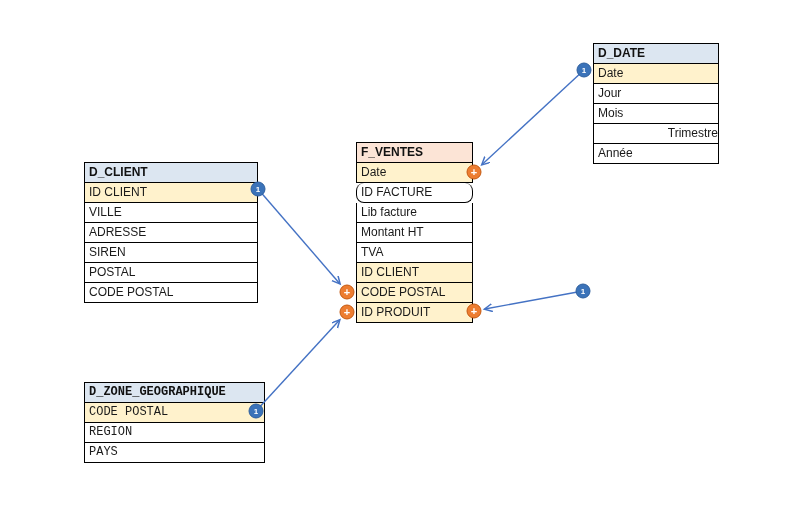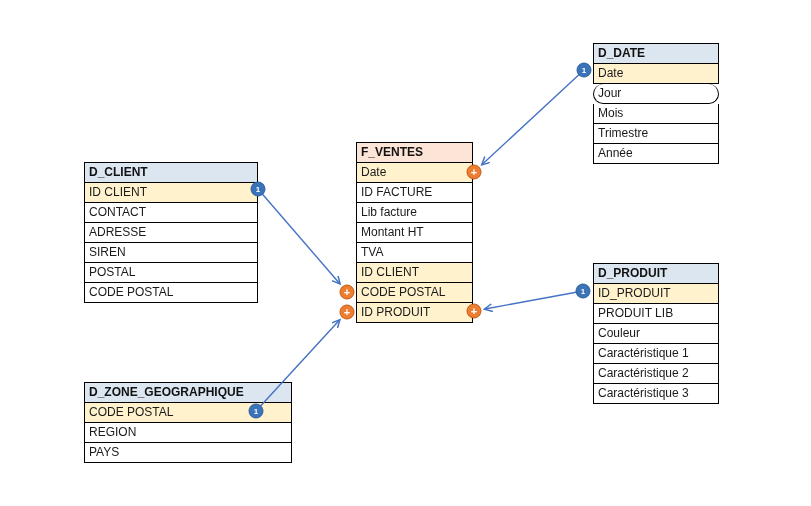--- a/index.html
+++ b/index.html
@@ -70,55 +70,46 @@
       </marker>
     </defs>
   <line x1="584" y1="70" x2="482.06594972522043" y2="164.52066480025016" stroke="#4472C4" stroke-width="1.4" marker-end="url(#arrow)"></line>
       <line x1="258" y1="189" x2="339.8080777758705" y2="283.6767641675805" stroke="#4472C4" stroke-width="1.4" marker-end="url(#arrow)"></line>
       <line x1="256" y1="411" x2="339.5559232007003" y2="320.09850113330407" stroke="#4472C4" stroke-width="1.4" marker-end="url(#arrow)"></line>
       <line x1="583" y1="291" x2="484.8193785798447" y2="309.0147929211294" stroke="#4472C4" stroke-width="1.4" marker-end="url(#arrow)"></line>
     </svg>
 <div class="er-table" style="left: 593px; top: 43px; width: 126px;">
       <div class="er-row er-header" style="background: rgb(220, 230, 241);">D_DATE</div>
       <div class="er-row" style="background: rgb(255, 242, 204);">Date</div>
-      <div class="er-row" style="background: rgb(255, 255, 255); border-radius: 10px;">Jour</div>
+      <div class="er-row" style="background: rgb(255, 255, 255);">Jour</div>
       <div class="er-row" style="background: rgb(255, 255, 255);">Mois</div>
-      <div class="er-row" style="background: rgb(255, 255, 255);">Trimestre</div>
+      <div class="er-row" style="background: rgb(255, 255, 255); text-align: right;">Trimestre</div>
       <div class="er-row" style="background: rgb(255, 255, 255);">Année</div>
     </div>
     <div class="er-table" style="left: 84px; top: 162px; width: 174px;">
       <div class="er-row er-header" style="background: rgb(220, 230, 241);">D_CLIENT</div>
       <div class="er-row" style="background: rgb(255, 242, 204);">ID CLIENT</div>
-      <div class="er-row" style="background: rgb(255, 255, 255);">CONTACT</div>
+      <div class="er-row" style="background: rgb(255, 255, 255);">VILLE</div>
       <div class="er-row" style="background: rgb(255, 255, 255);">ADRESSE</div>
       <div class="er-row" style="background: rgb(255, 255, 255);">SIREN</div>
       <div class="er-row" style="background: rgb(255, 255, 255);">POSTAL</div>
       <div class="er-row" style="background: rgb(255, 255, 255);">CODE POSTAL</div>
     </div>
     <div class="er-table" style="left: 356px; top: 142px; width: 117px;">
       <div class="er-row er-header" style="background: rgb(252, 228, 214);">F_VENTES</div>
       <div class="er-row" style="background: rgb(255, 242, 204);">Date</div>
-      <div class="er-row" style="background: rgb(255, 255, 255);">ID FACTURE</div>
+      <div class="er-row" style="background: rgb(255, 255, 255); border-radius: 8px;">ID FACTURE</div>
       <div class="er-row" style="background: rgb(255, 255, 255);">Lib facture</div>
       <div class="er-row" style="background: rgb(255, 255, 255);">Montant HT</div>
       <div class="er-row" style="background: rgb(255, 255, 255);">TVA</div>
       <div class="er-row" style="background: rgb(255, 242, 204);">ID CLIENT</div>
       <div class="er-row" style="background: rgb(255, 242, 204);">CODE POSTAL</div>
       <div class="er-row" style="background: rgb(255, 242, 204);">ID PRODUIT</div>
     </div>
-    <div class="er-table" style="left: 593px; top: 263px; width: 126px;">
-      <div class="er-row er-header" style="background: rgb(220, 230, 241);">D_PRODUIT</div>
-      <div class="er-row" style="background: rgb(255, 242, 204);">ID_PRODUIT</div>
-      <div class="er-row" style="background: rgb(255, 255, 255);">PRODUIT LIB</div>
-      <div class="er-row" style="background: rgb(255, 255, 255);">Couleur</div>
-      <div class="er-row" style="background: rgb(255, 255, 255);">Caractéristique 1</div>
-      <div class="er-row" style="background: rgb(255, 255, 255);">Caractéristique 2</div>
-      <div class="er-row" style="background: rgb(255, 255, 255);">Caractéristique 3</div>
-    </div>
-    <div class="er-table" style="left: 84px; top: 382px; width: 208px;">
+    <div class="er-table" style="left: 84px; top: 382px; width: 181px; font-family: Liberation Mono, monospace;">
       <div class="er-row er-header" style="background: rgb(220, 230, 241);">D_ZONE_GEOGRAPHIQUE</div>
       <div class="er-row" style="background: rgb(255, 242, 204);">CODE POSTAL</div>
       <div class="er-row" style="background: rgb(255, 255, 255);">REGION</div>
       <div class="er-row" style="background: rgb(255, 255, 255);">PAYS</div>
     </div>
     <div class="badge badge-one" style="left: 584px; top: 70px; background: rgb(59, 115, 185); border: 1px solid rgb(46, 95, 158);">1</div>
     <div class="badge badge-many" style="left: 474px; top: 172px; background: rgb(237, 125, 49); border: 1px solid rgb(197, 90, 17);">+</div>
     <div class="badge badge-one" style="left: 258px; top: 189px; background: rgb(59, 115, 185); border: 1px solid rgb(46, 95, 158);">1</div>
     <div class="badge badge-many" style="left: 347px; top: 292px; background: rgb(237, 125, 49); border: 1px solid rgb(197, 90, 17);">+</div>
     <div class="badge badge-one" style="left: 256px; top: 411px; background: rgb(59, 115, 185); border: 1px solid rgb(46, 95, 158);">1</div>

